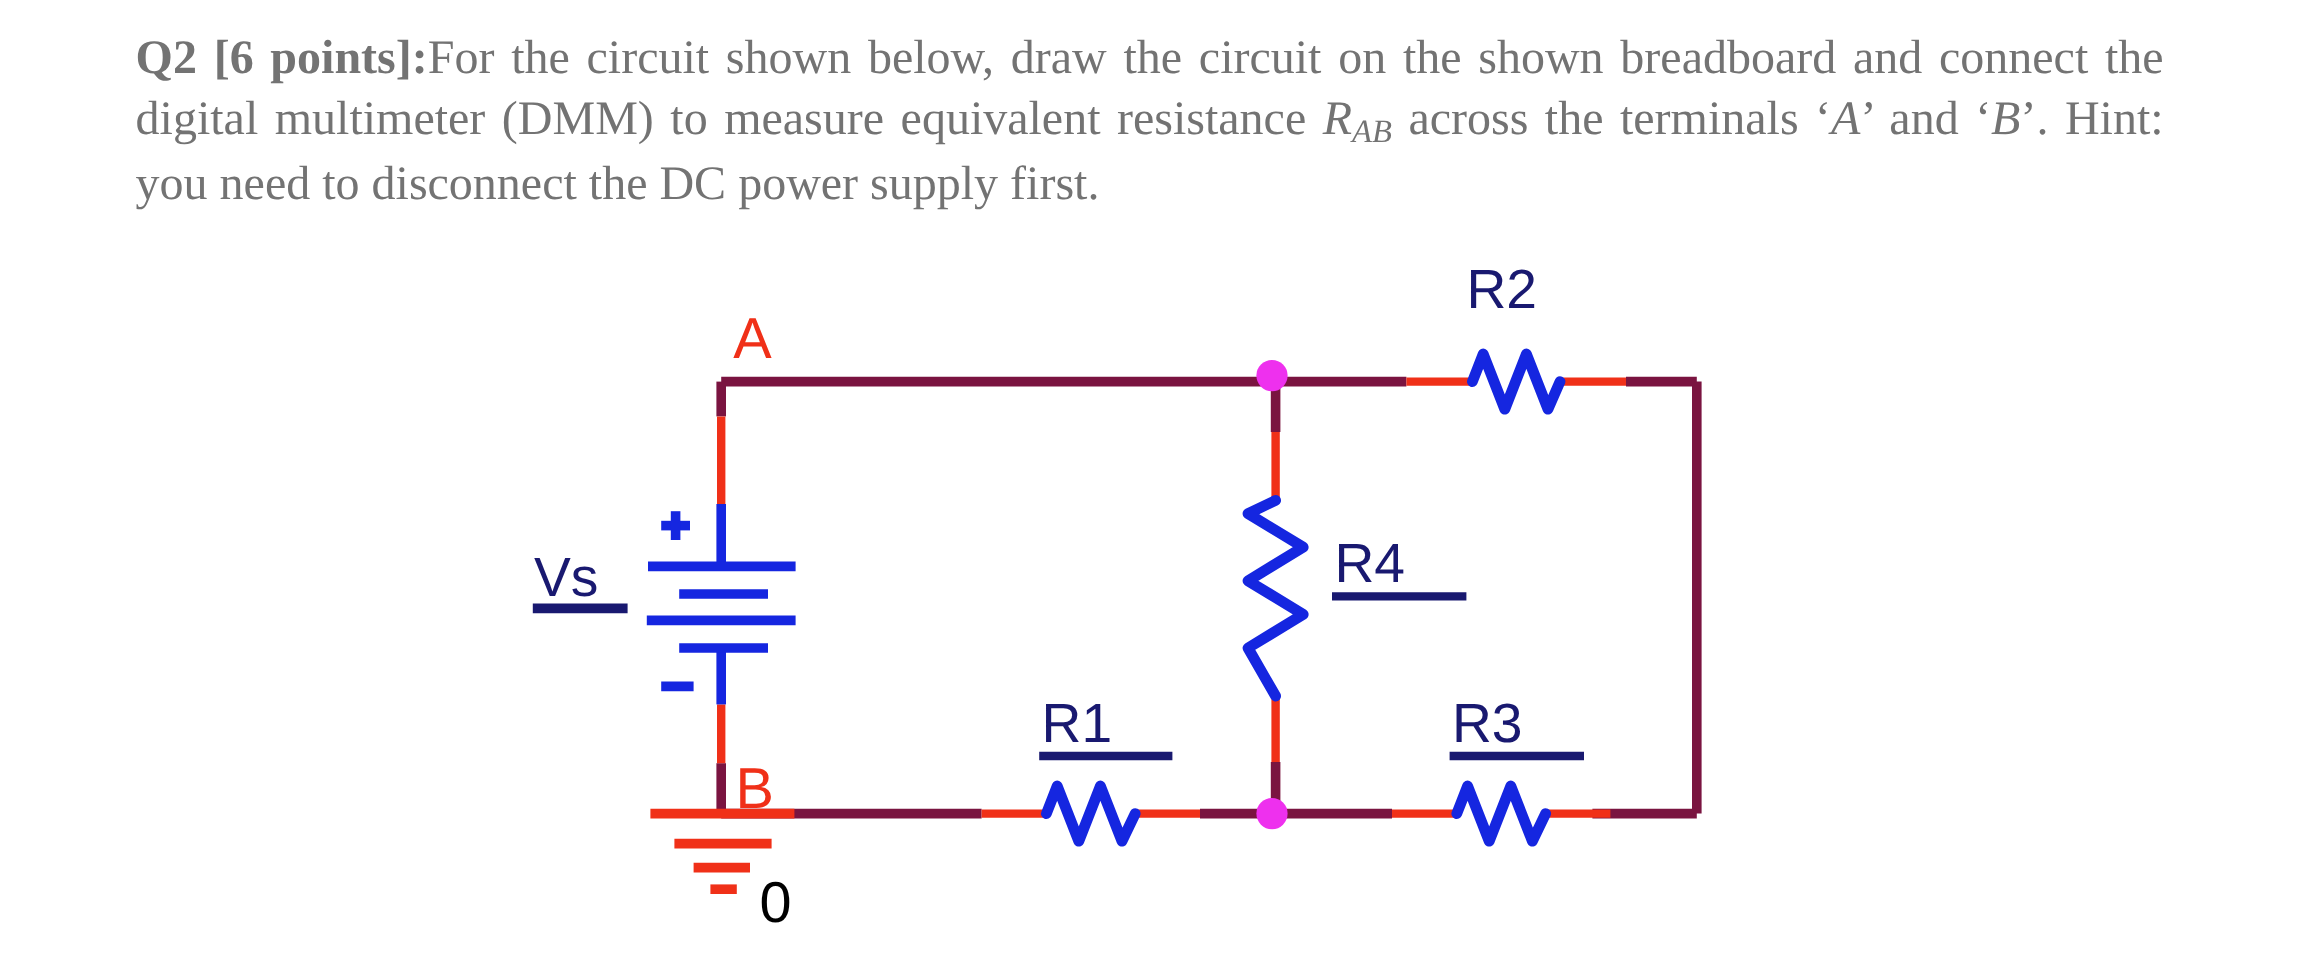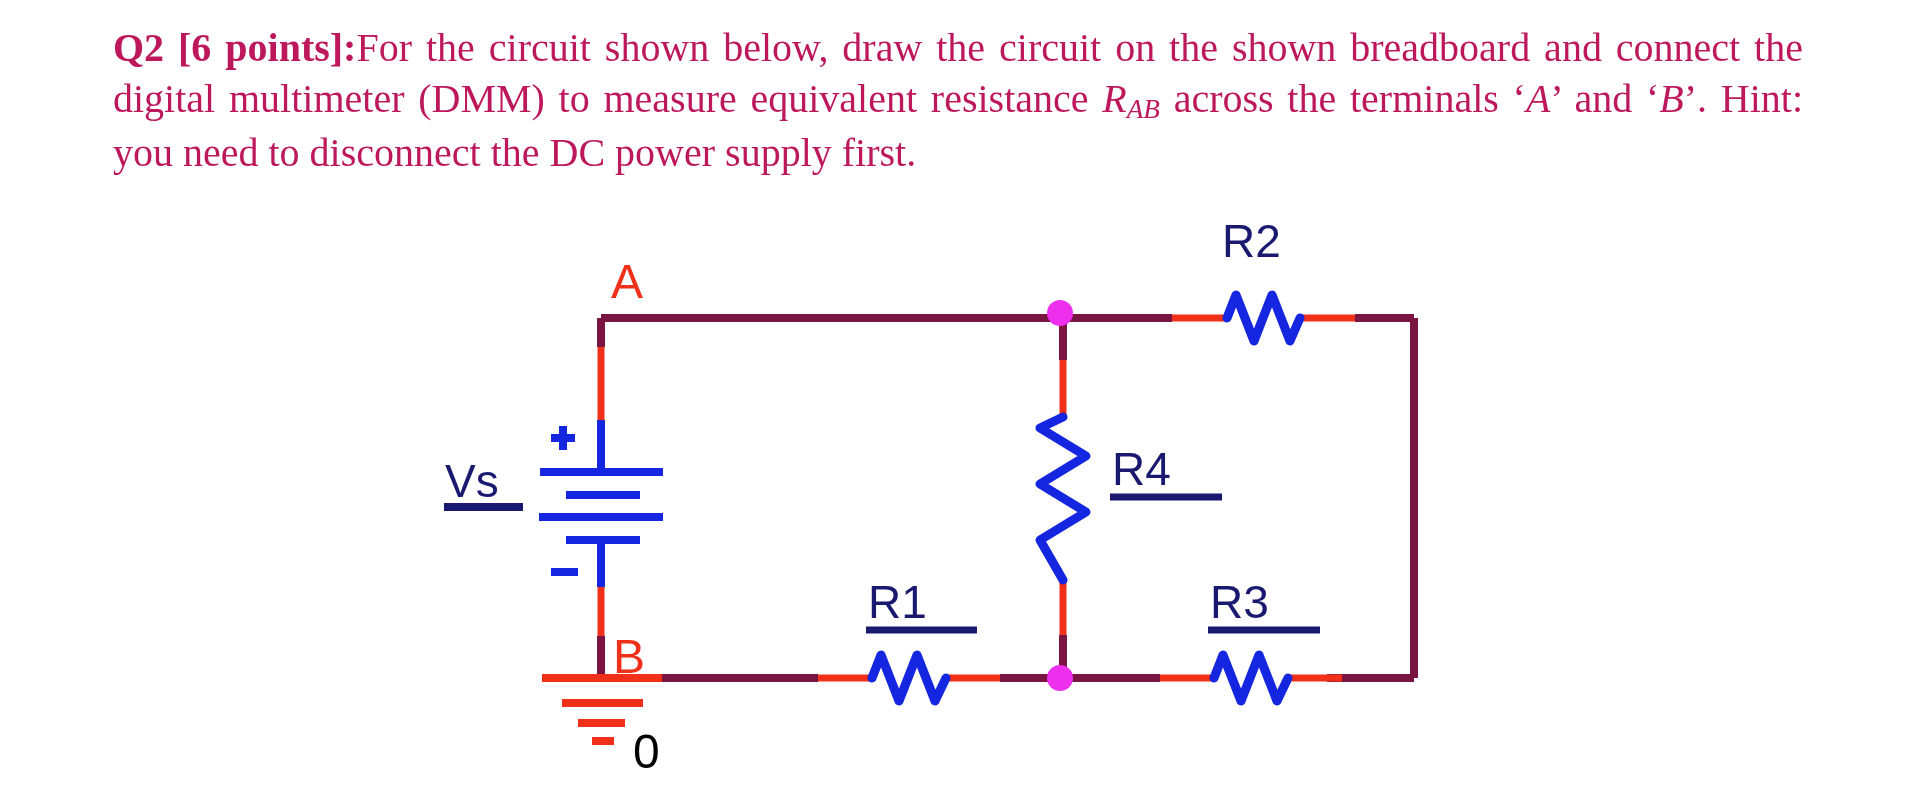--- a/index.html
+++ b/index.html
@@ -22,21 +22,21 @@
     background: #ffffff;
   }
   .question-text {
     position: absolute;
     left: 113px;
     top: 22px;
     width: 1690px;
     font-family: "Liberation Serif", serif;
     font-size: 40px;
     line-height: 1.28;
-    color: #be185d;
+    color: #737373;
     text-align: justify;
     text-justify: inter-word;
   }
   .question-text .q-label {
     font-weight: bold;
   }
   .question-text .ital {
     font-style: italic;
   }
   .rsub {

